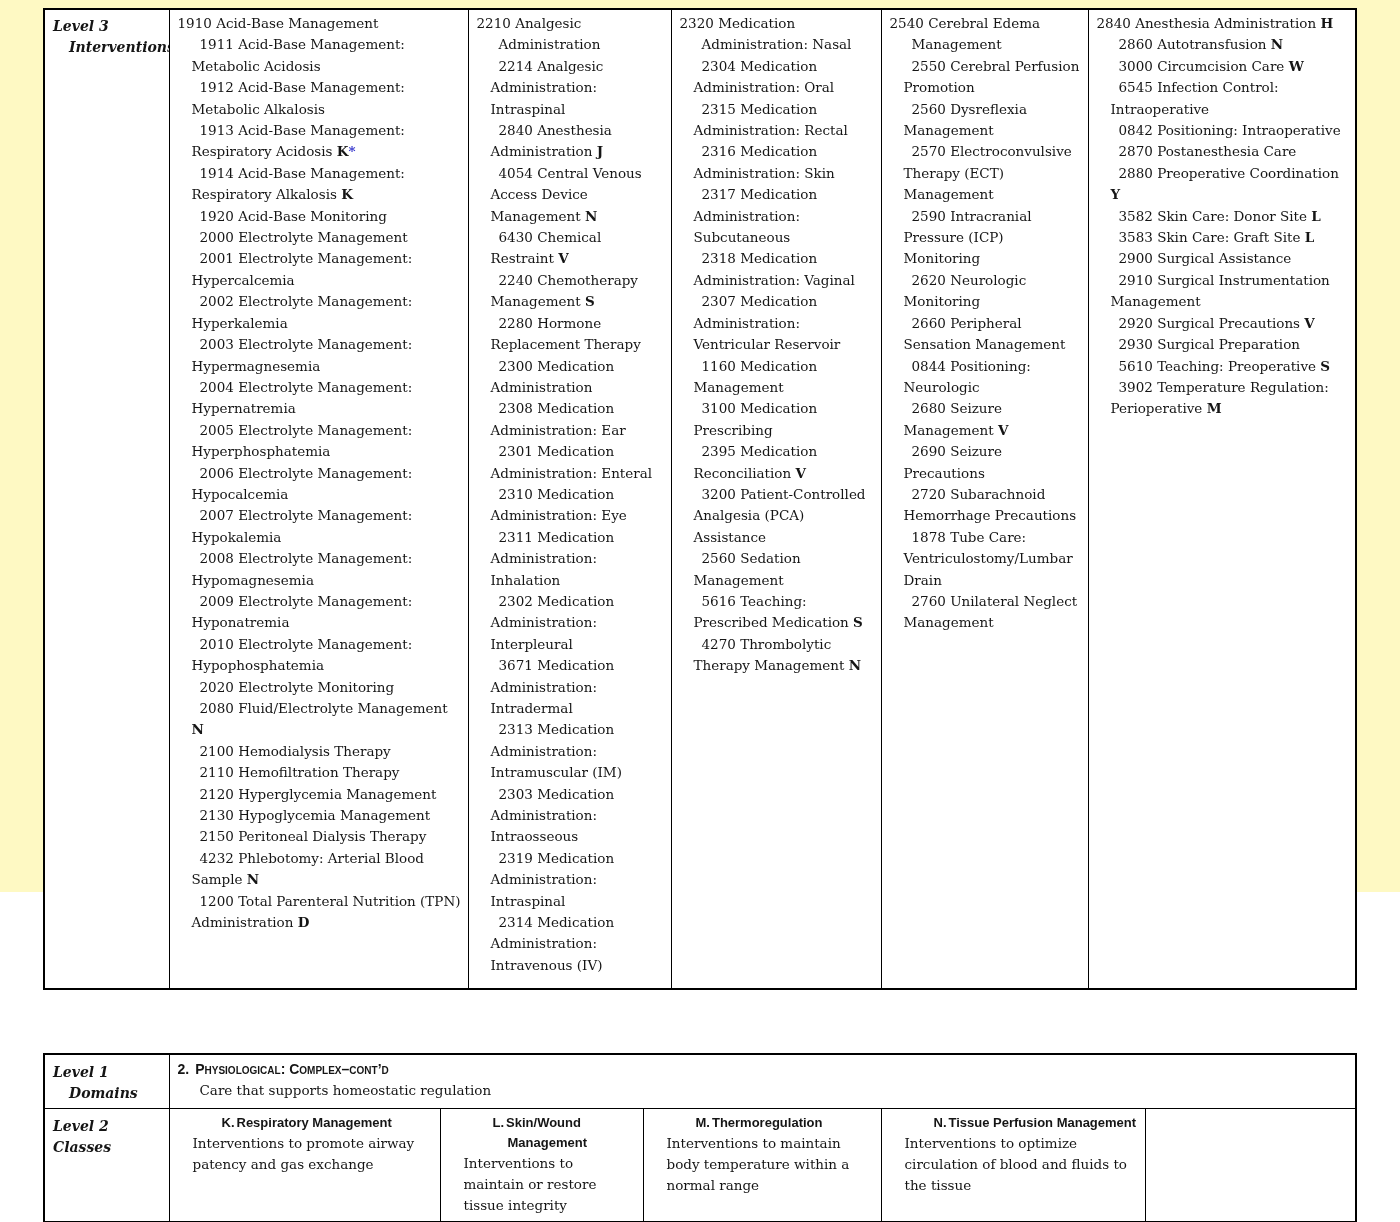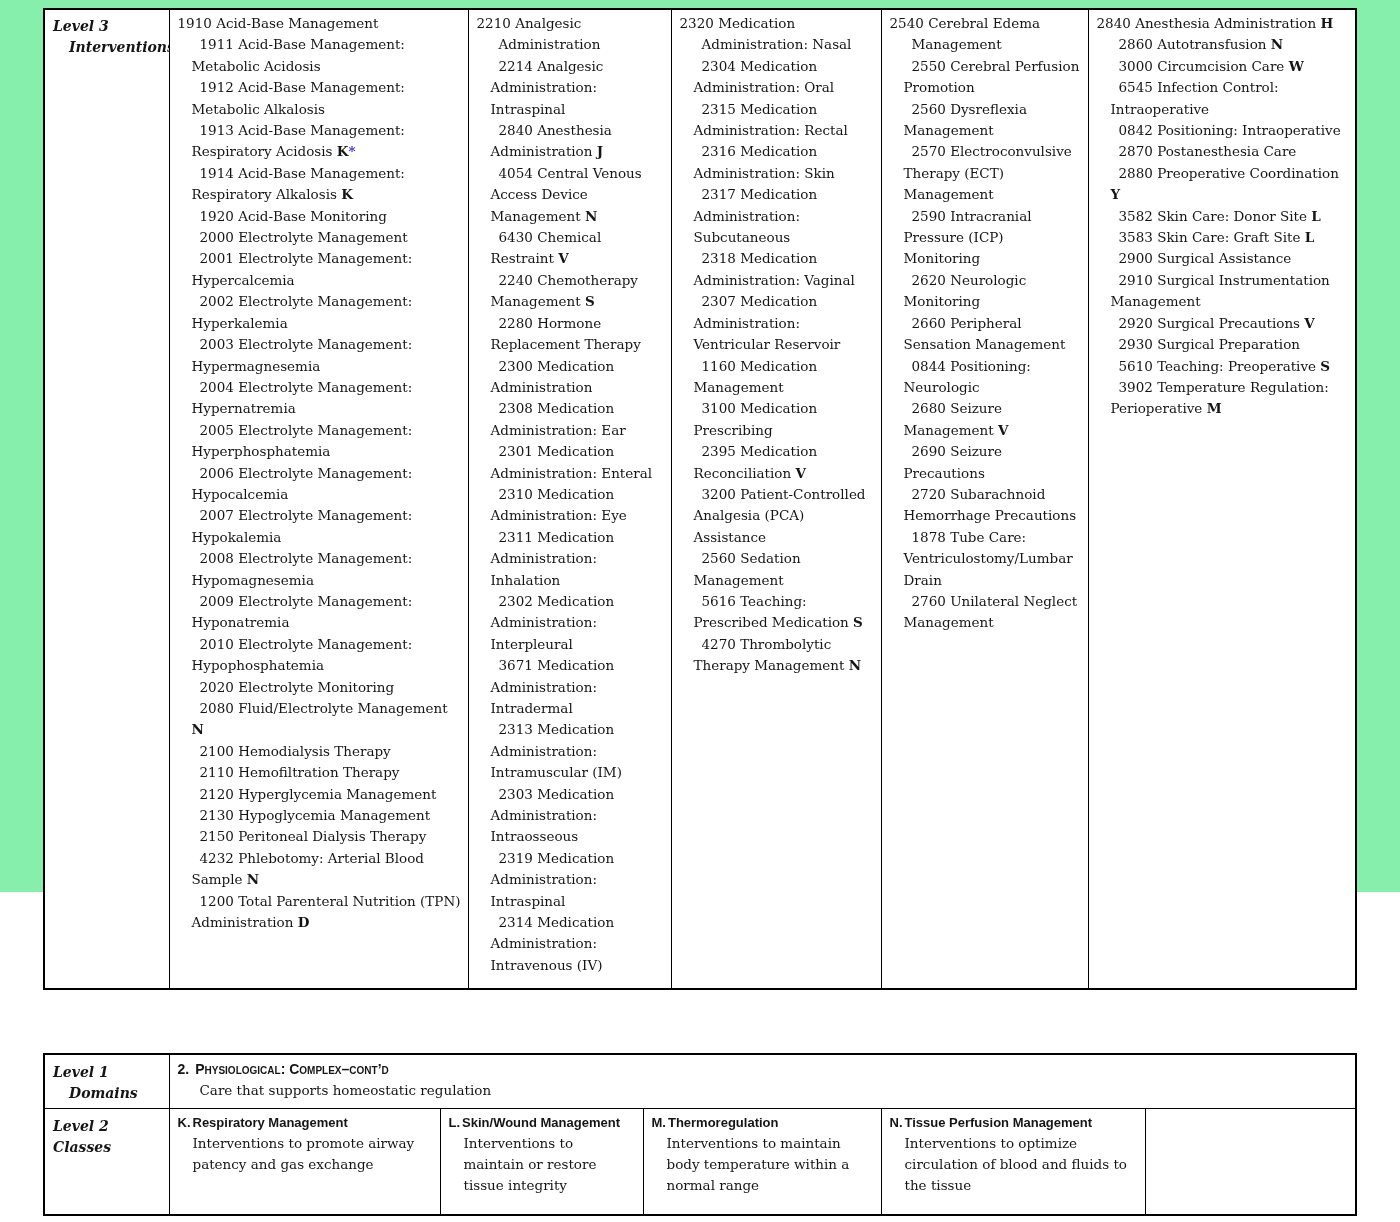--- a/index.html
+++ b/index.html
@@ -2,21 +2,21 @@
 <html><head>
 <meta charset="utf-8">
 <style>
   * { margin:0; padding:0; box-sizing:border-box; }
   html,body { background:#ffffff; }
   body {
     width:1400px; height:1222px; overflow:hidden;
     font-family:"DejaVu Serif", serif; color:#151515;
     -webkit-font-smoothing:antialiased;
   }
-  .page { position:relative; width:1400px; height:892px; background:#86efac; }
+  .page { position:relative; width:1400px; height:892px; background:#fef9c3; }
 
   table { border-collapse:collapse; table-layout:fixed; background:#fff; }
   td { border:1px solid #000; vertical-align:top; overflow:hidden; }
 
   
   .top-table { position:absolute; left:43px; top:8px; width:1312px; border:2px solid #000; }
   .top-table td { padding:3px 5px 3px 8px; font-size:13.5px; line-height:21.4px; }
   .top-table .body-row td { height:980px; }
 
   .lvl-label { font-style:italic; font-weight:bold; font-size:14px; line-height:21px; padding-top:3px; }
@@ -37,21 +37,21 @@
   .bottom-table { position:absolute; left:43px; top:1053px; width:1312px; border:2px solid #000; }
   .bottom-table td { padding:4px 6px 4px 8px; font-size:13.5px; line-height:21.2px; }
   .bottom-table .row1 td { height:51px; }
   .bottom-table .row2 td { height:106px; }
 
   .domain-head { font-family:"Liberation Sans", sans-serif; font-weight:bold; font-size:14px; font-variant:small-caps; }
   .domain-head .num { margin-right:6px; font-variant:normal; }
   .domain-desc { padding-left:22px; }
 
   .cls-header { font-family:"Liberation Sans", sans-serif; font-weight:bold; font-size:13px;
-                padding-left:15px; text-indent:-15px; line-height:20px; }
+                padding-left:15px; text-indent:-15px; line-height:20px;margin-left:44px; }
   .cls-header .nm { margin-left:2px; }
   .cls-desc { padding-left:15px; }
 </style>
 </head>
 <body>
 
 <div class="page">
 
   <table class="top-table">
     <colgroup>

